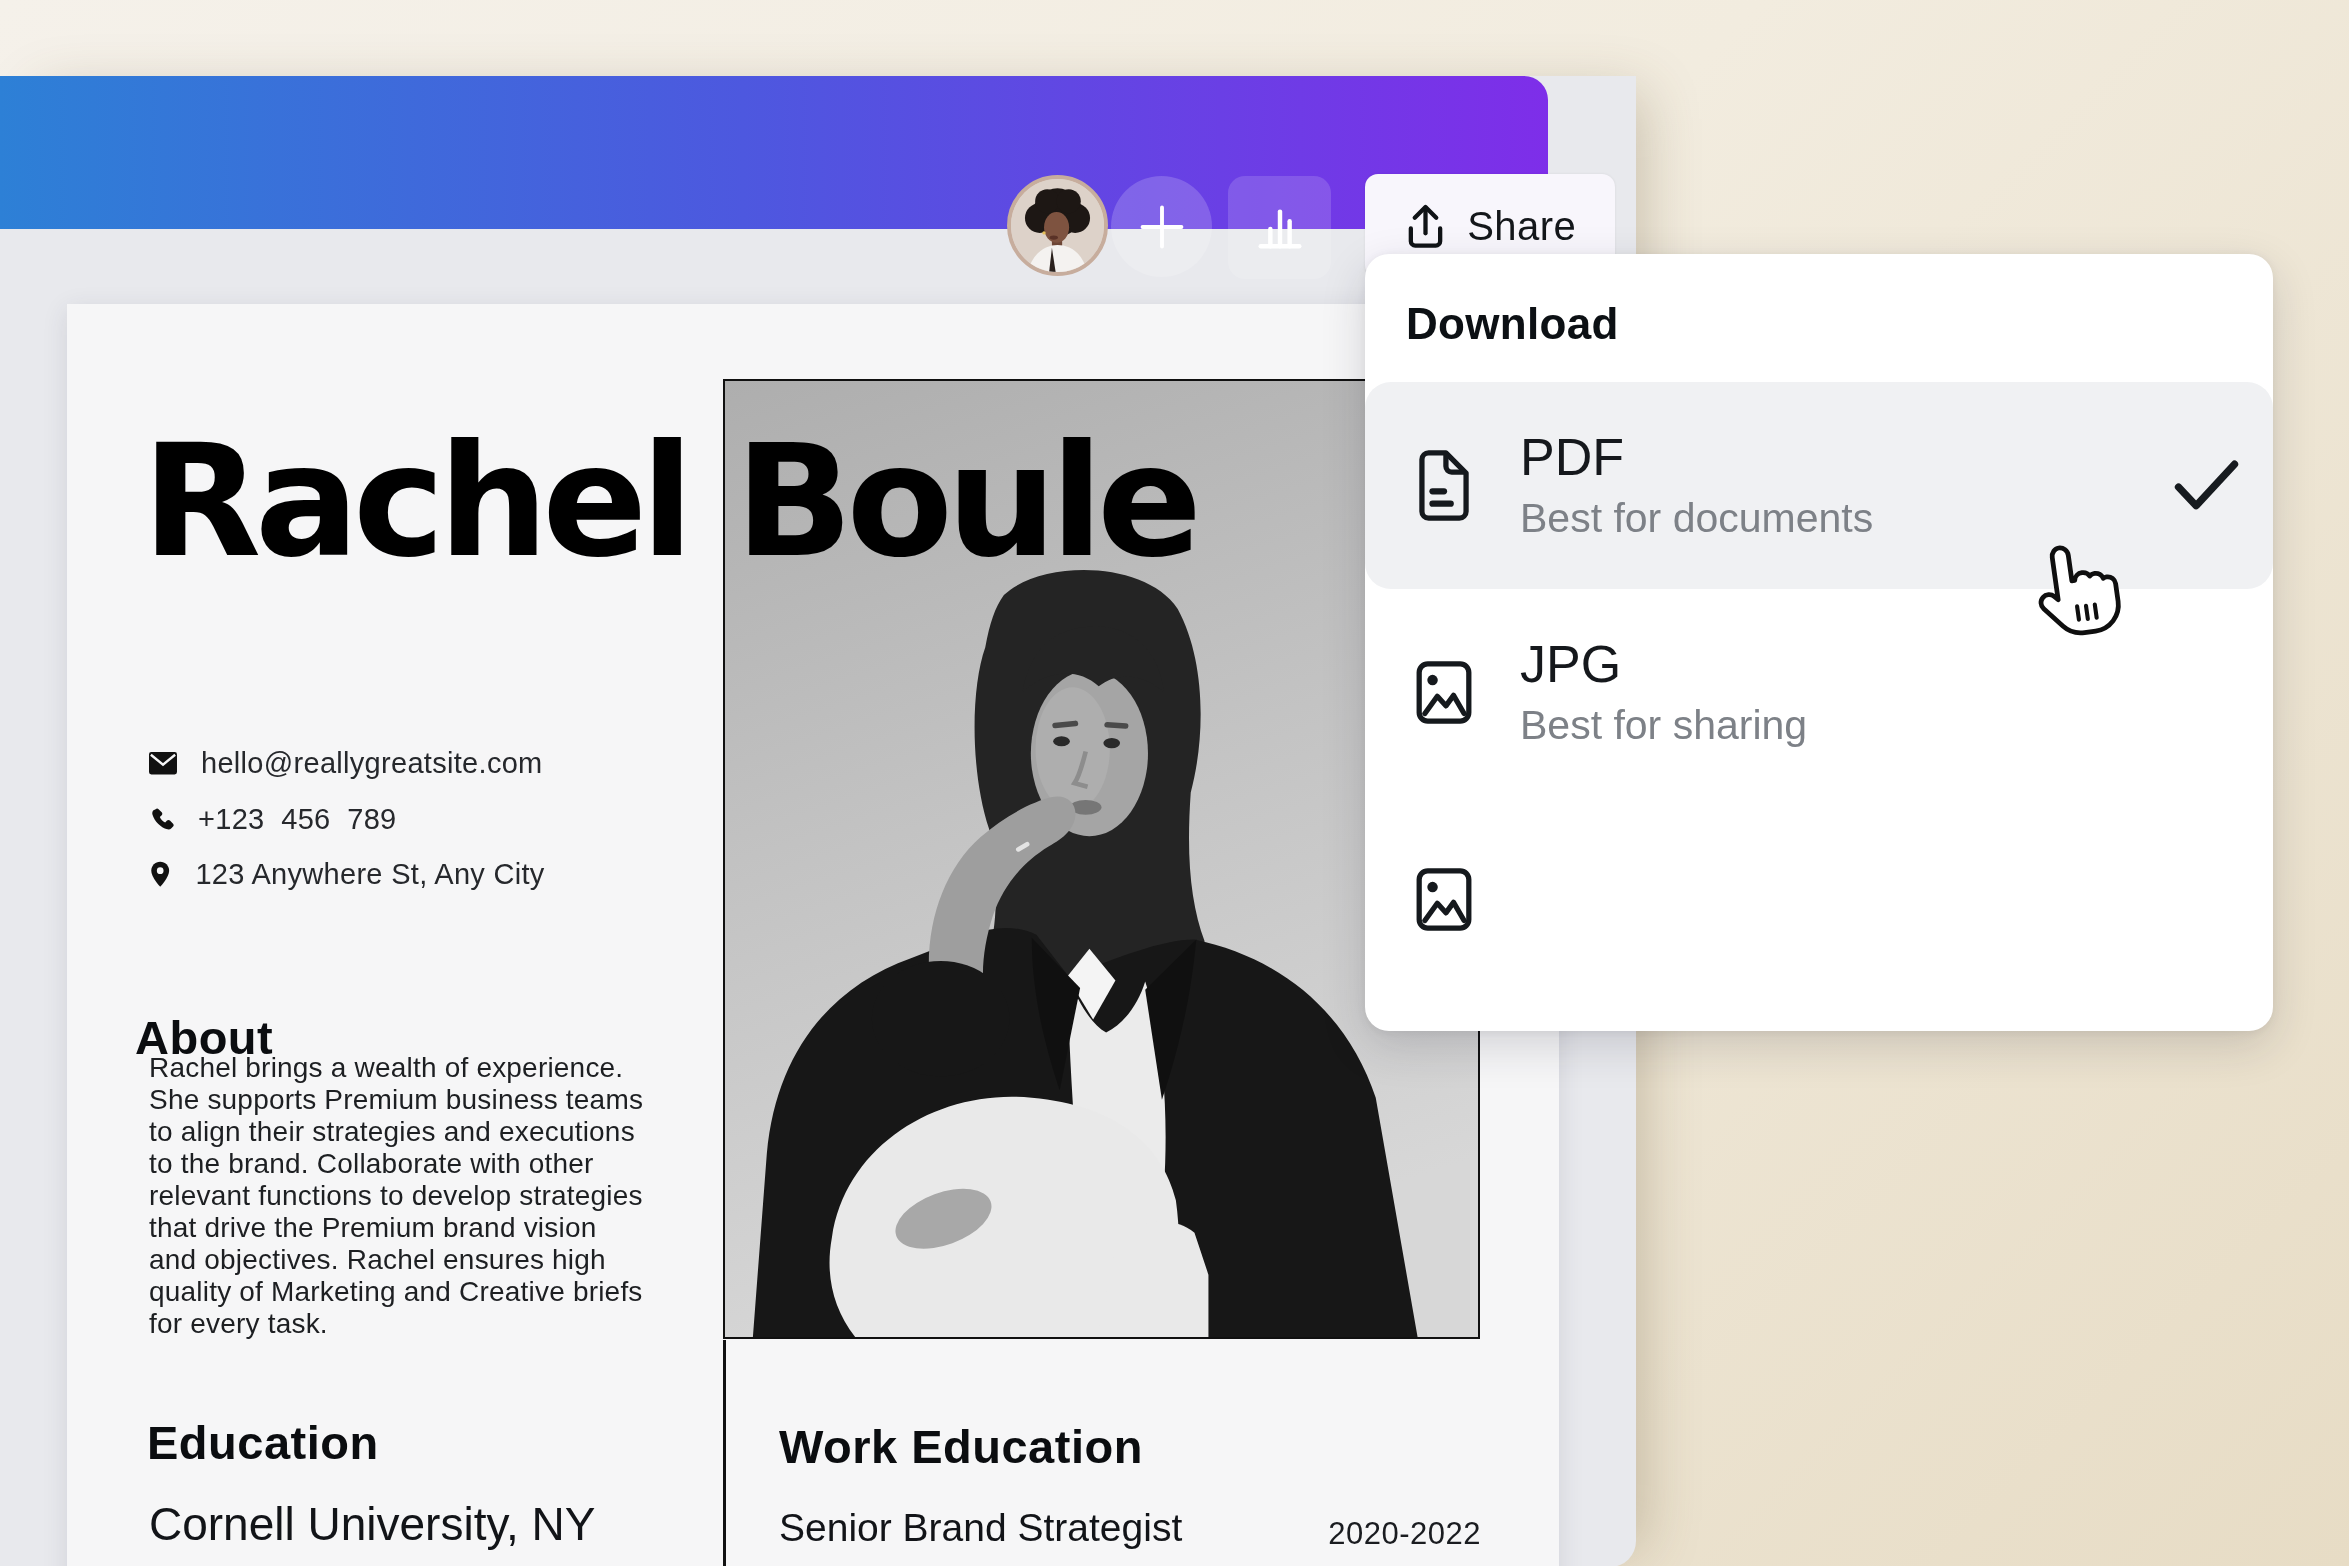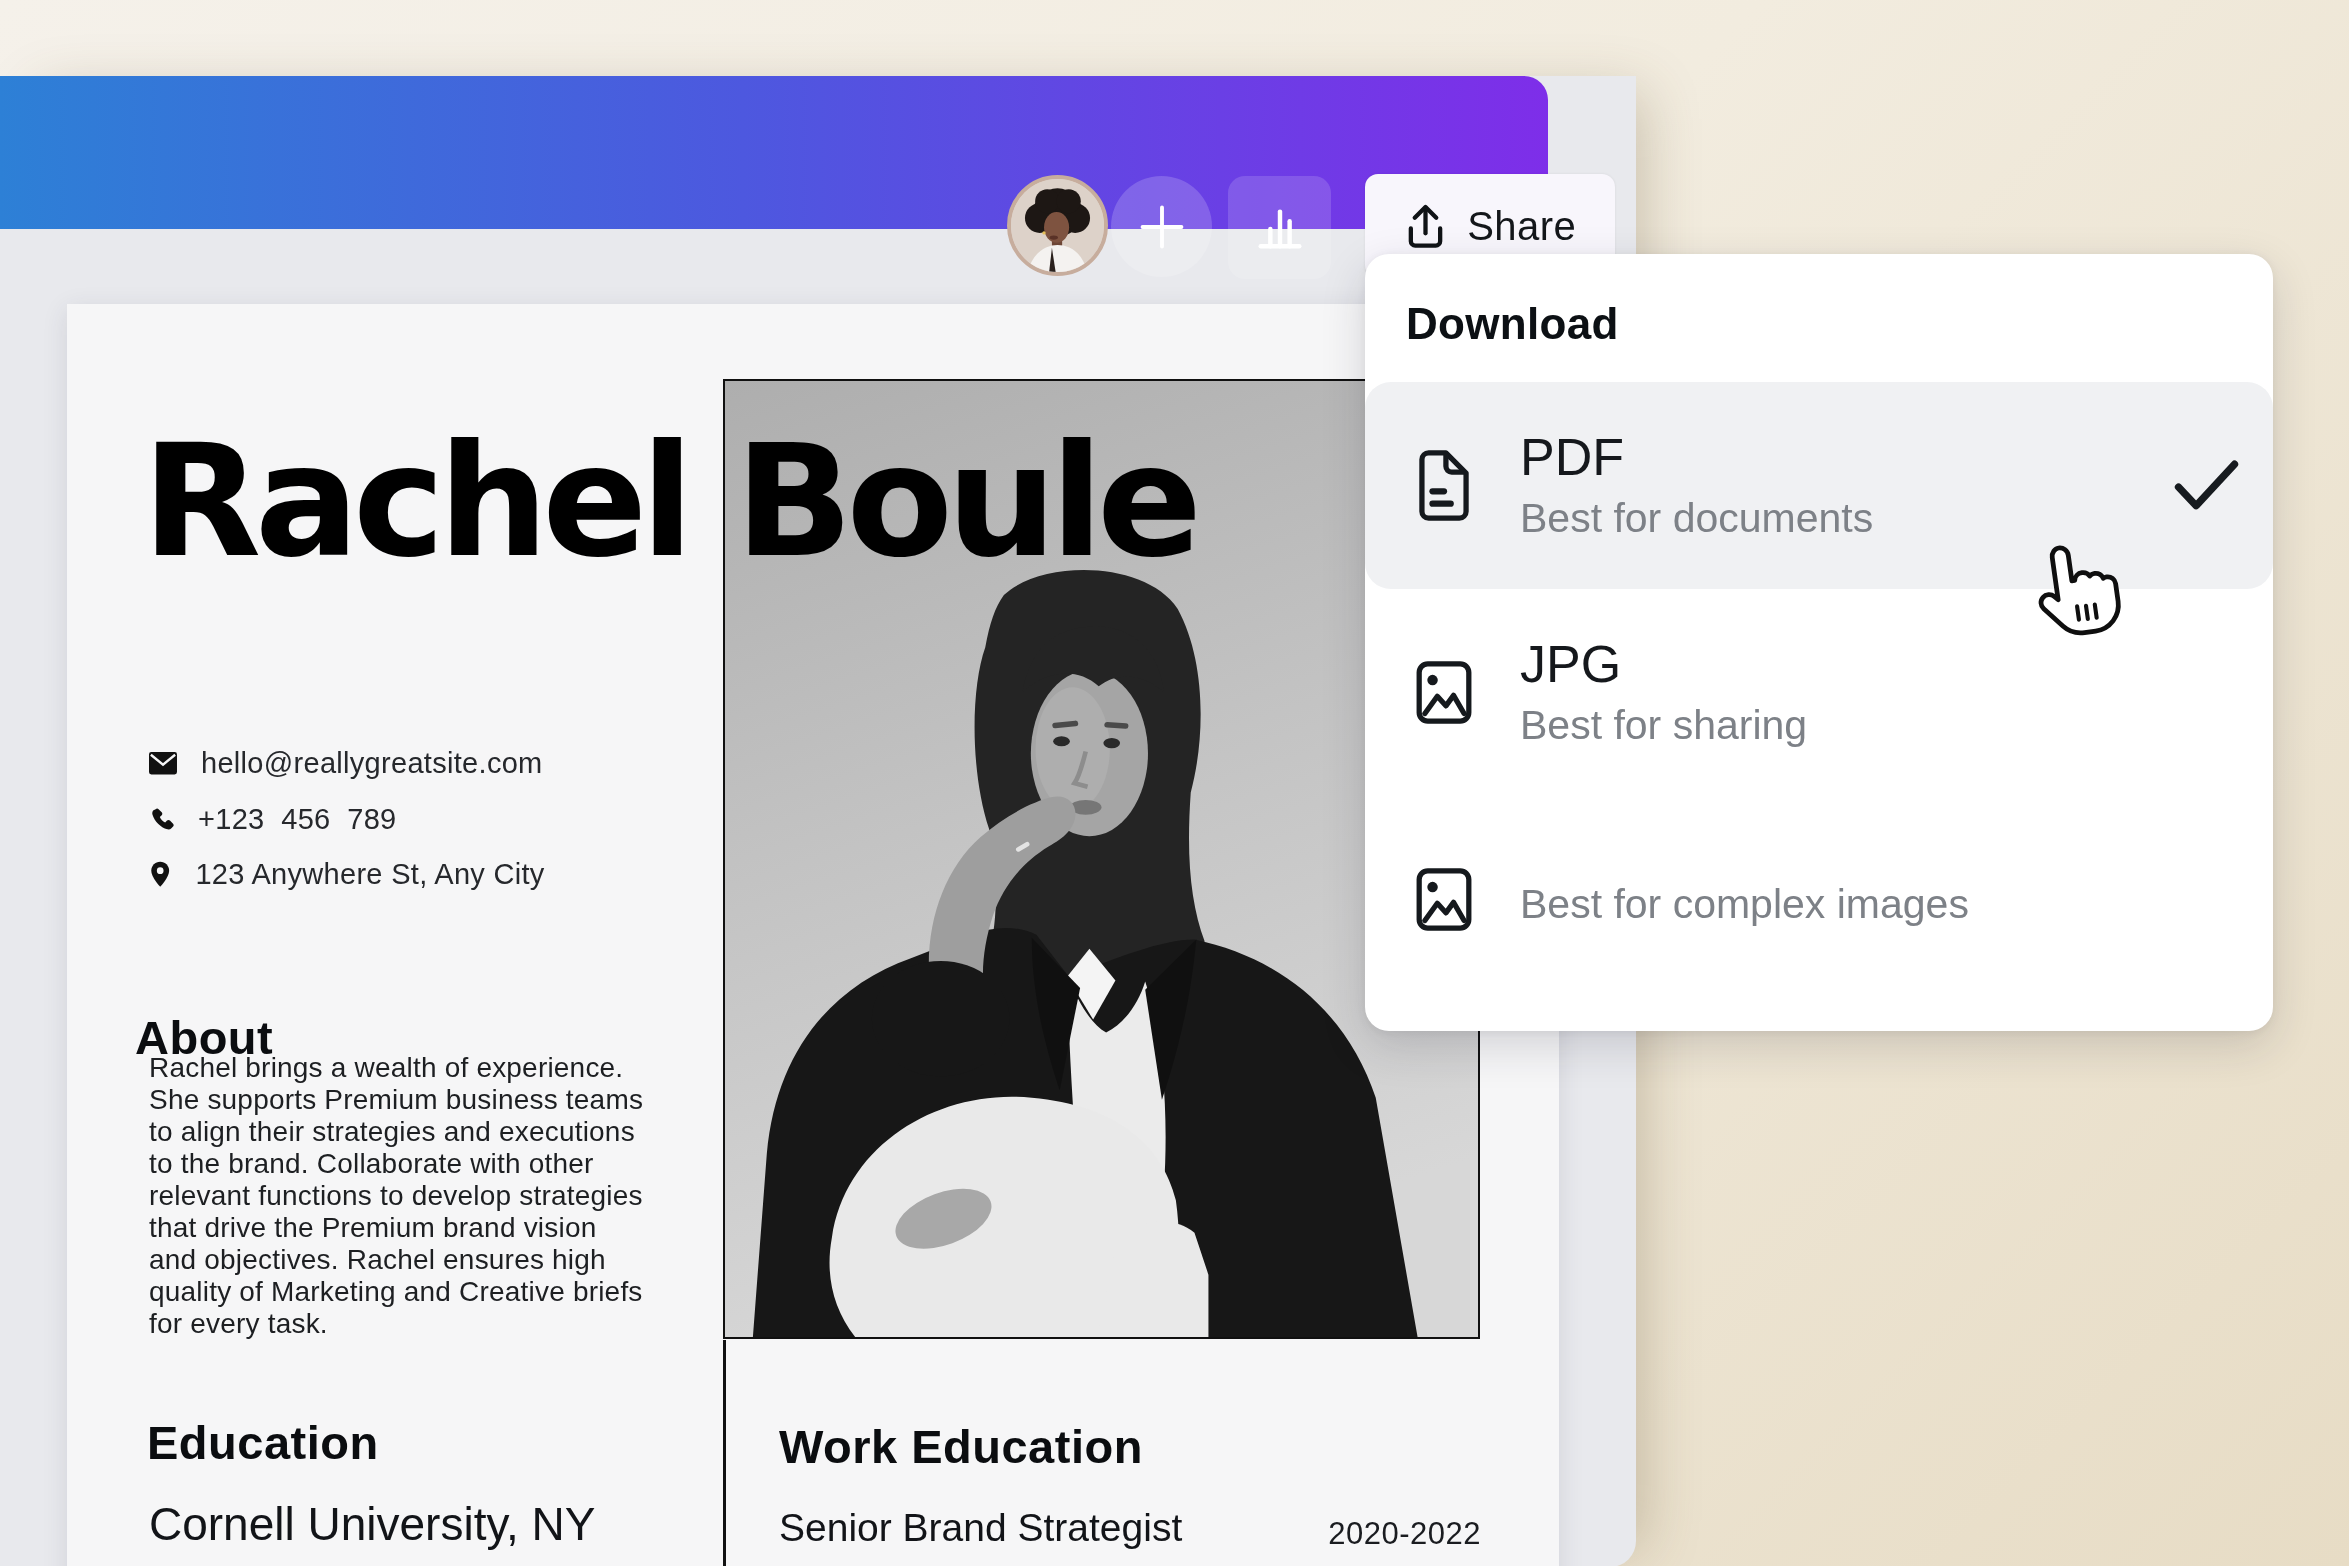--- a/index.html
+++ b/index.html
@@ -318,21 +318,20 @@
 
     <div class="menu-option opt-png">
       <span class="opt-icon">
         <svg class="icon-svg" width="56" height="63" viewBox="0 0 58 66">
           <rect x="3" y="3" width="52" height="60" rx="9" fill="none" stroke="#15191d" stroke-width="5.5"></rect>
           <circle cx="17" cy="20" r="5.5" fill="#15191d"></circle>
           <path d="M9 55 L22 37 L31 47 L39 36 L50 55" fill="none" stroke="#15191d" stroke-width="5.5" stroke-linejoin="round" stroke-linecap="round"></path>
         </svg>
       </span>
       <span class="opt-text">
-        <div class="opt-desc">Best for complex images</div>
       </span>
     </div>
   </div>
 
   <div class="cursor">
     <svg width="89" height="99" viewBox="0 0 28 30">
       <path d="M10.2 1.6 c1.5 0 2.7 1.2 2.7 2.7 l0 8.1 0.9 0 c0.2 -1.2 1.3 -2.1 2.6 -2.1 1 0 1.9 0.6 2.3 1.4 0.4 -0.4 1 -0.6 1.6 -0.6 1.2 0 2.2 0.8 2.5 1.9 0.3 -0.2 0.7 -0.3 1.1 -0.3 1.4 0 2.5 1.1 2.5 2.5 l0 5.6 c0 4.6 -3.7 8.3 -8.3 8.3 l-3.5 0 c-2.5 0 -4.9 -1.1 -6.5 -3 l-5.2 -6.2 c-0.9 -1.1 -0.8 -2.7 0.3 -3.6 1 -0.9 2.6 -0.8 3.5 0.2 l1.1 1.2 0 -13.4 c0 -1.5 1.2 -2.7 2.4 -2.7 z" fill="#ffffff" stroke="#0f0f0f" stroke-width="1.5" stroke-linejoin="round"></path>
       <path d="M13.4 20.6 v4.2 M16.2 20.8 v4.2 M19 20.8 v4.2" stroke="#0f0f0f" stroke-width="1.3" stroke-linecap="round" fill="none"></path>
     </svg>
   </div>

